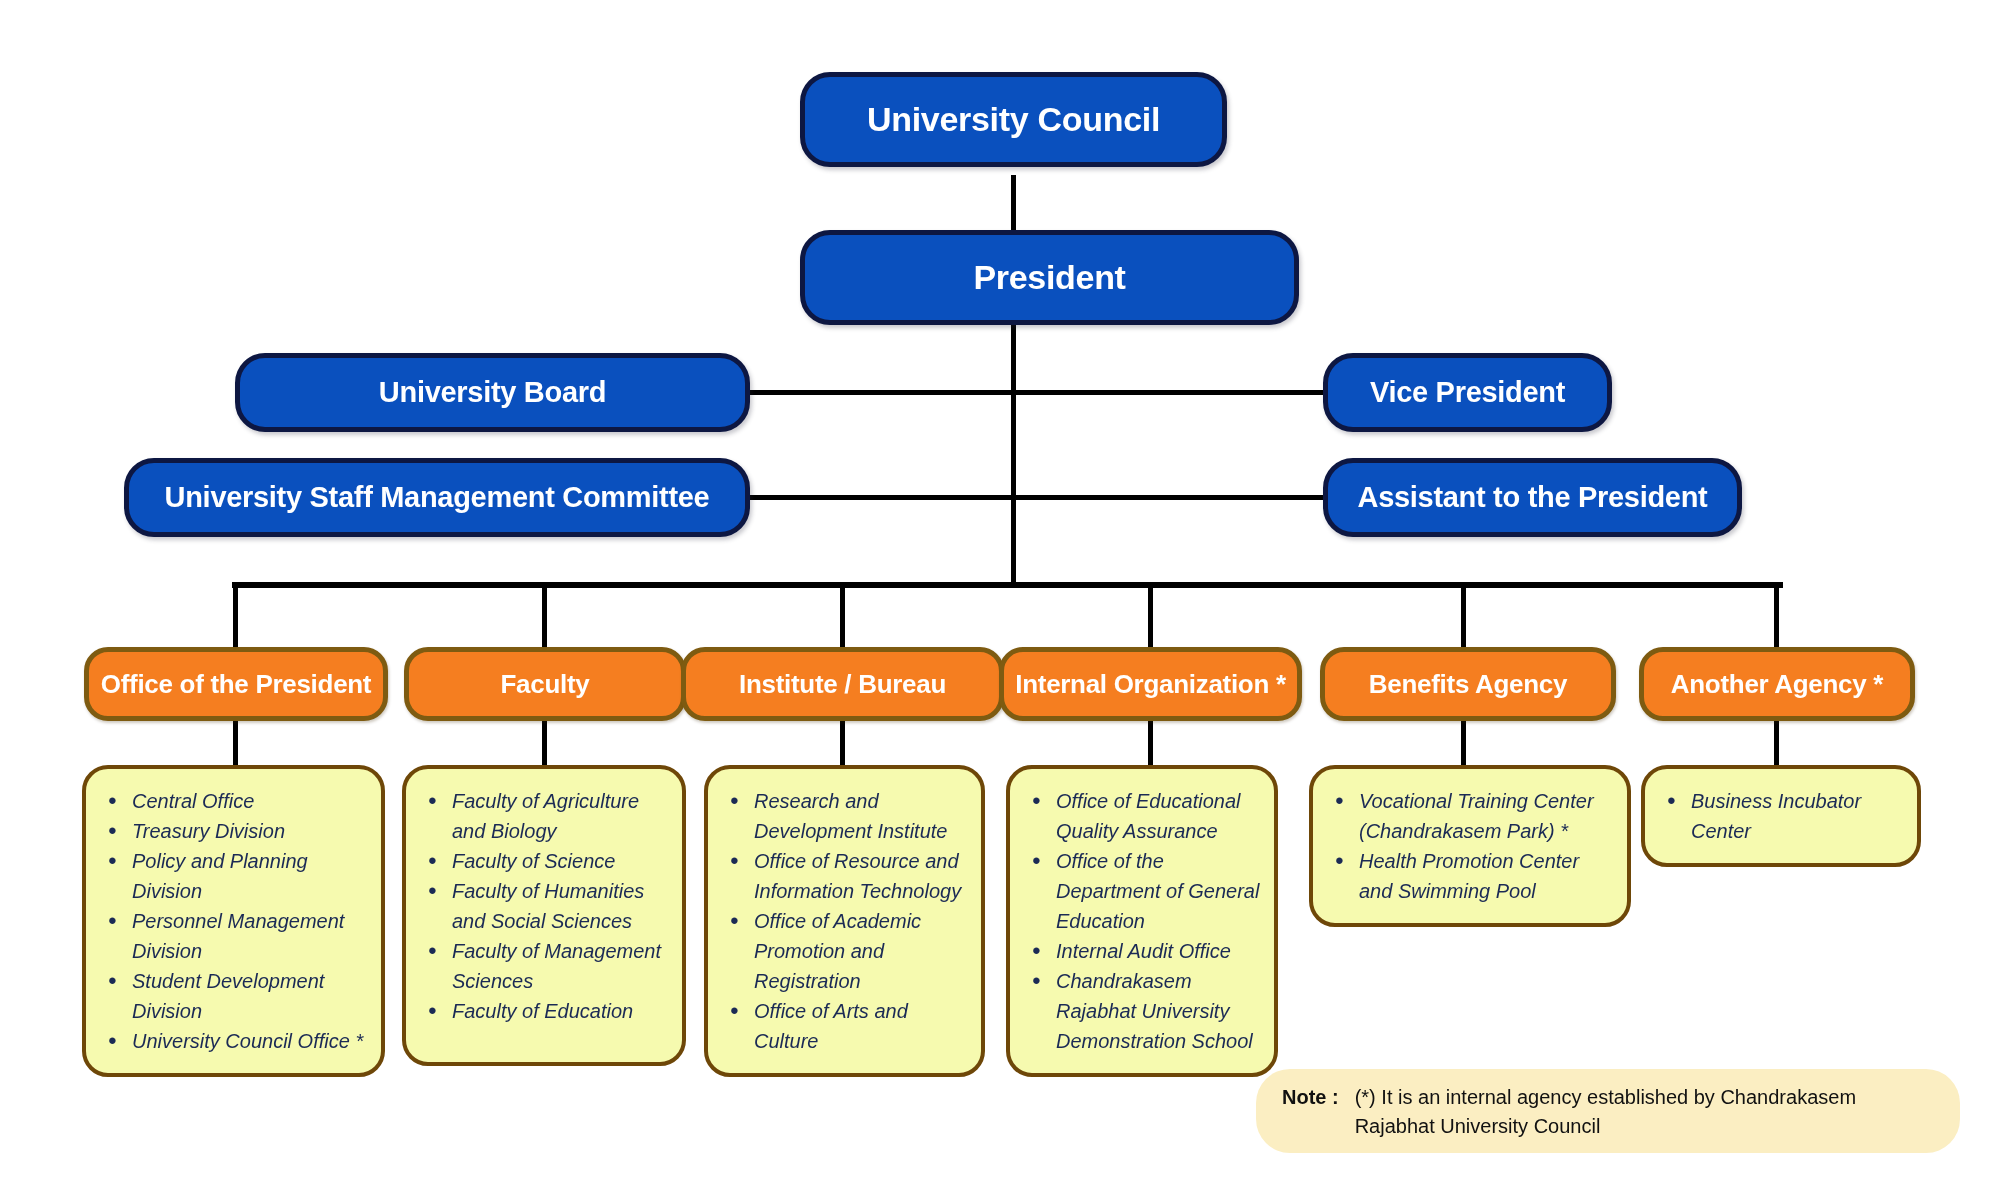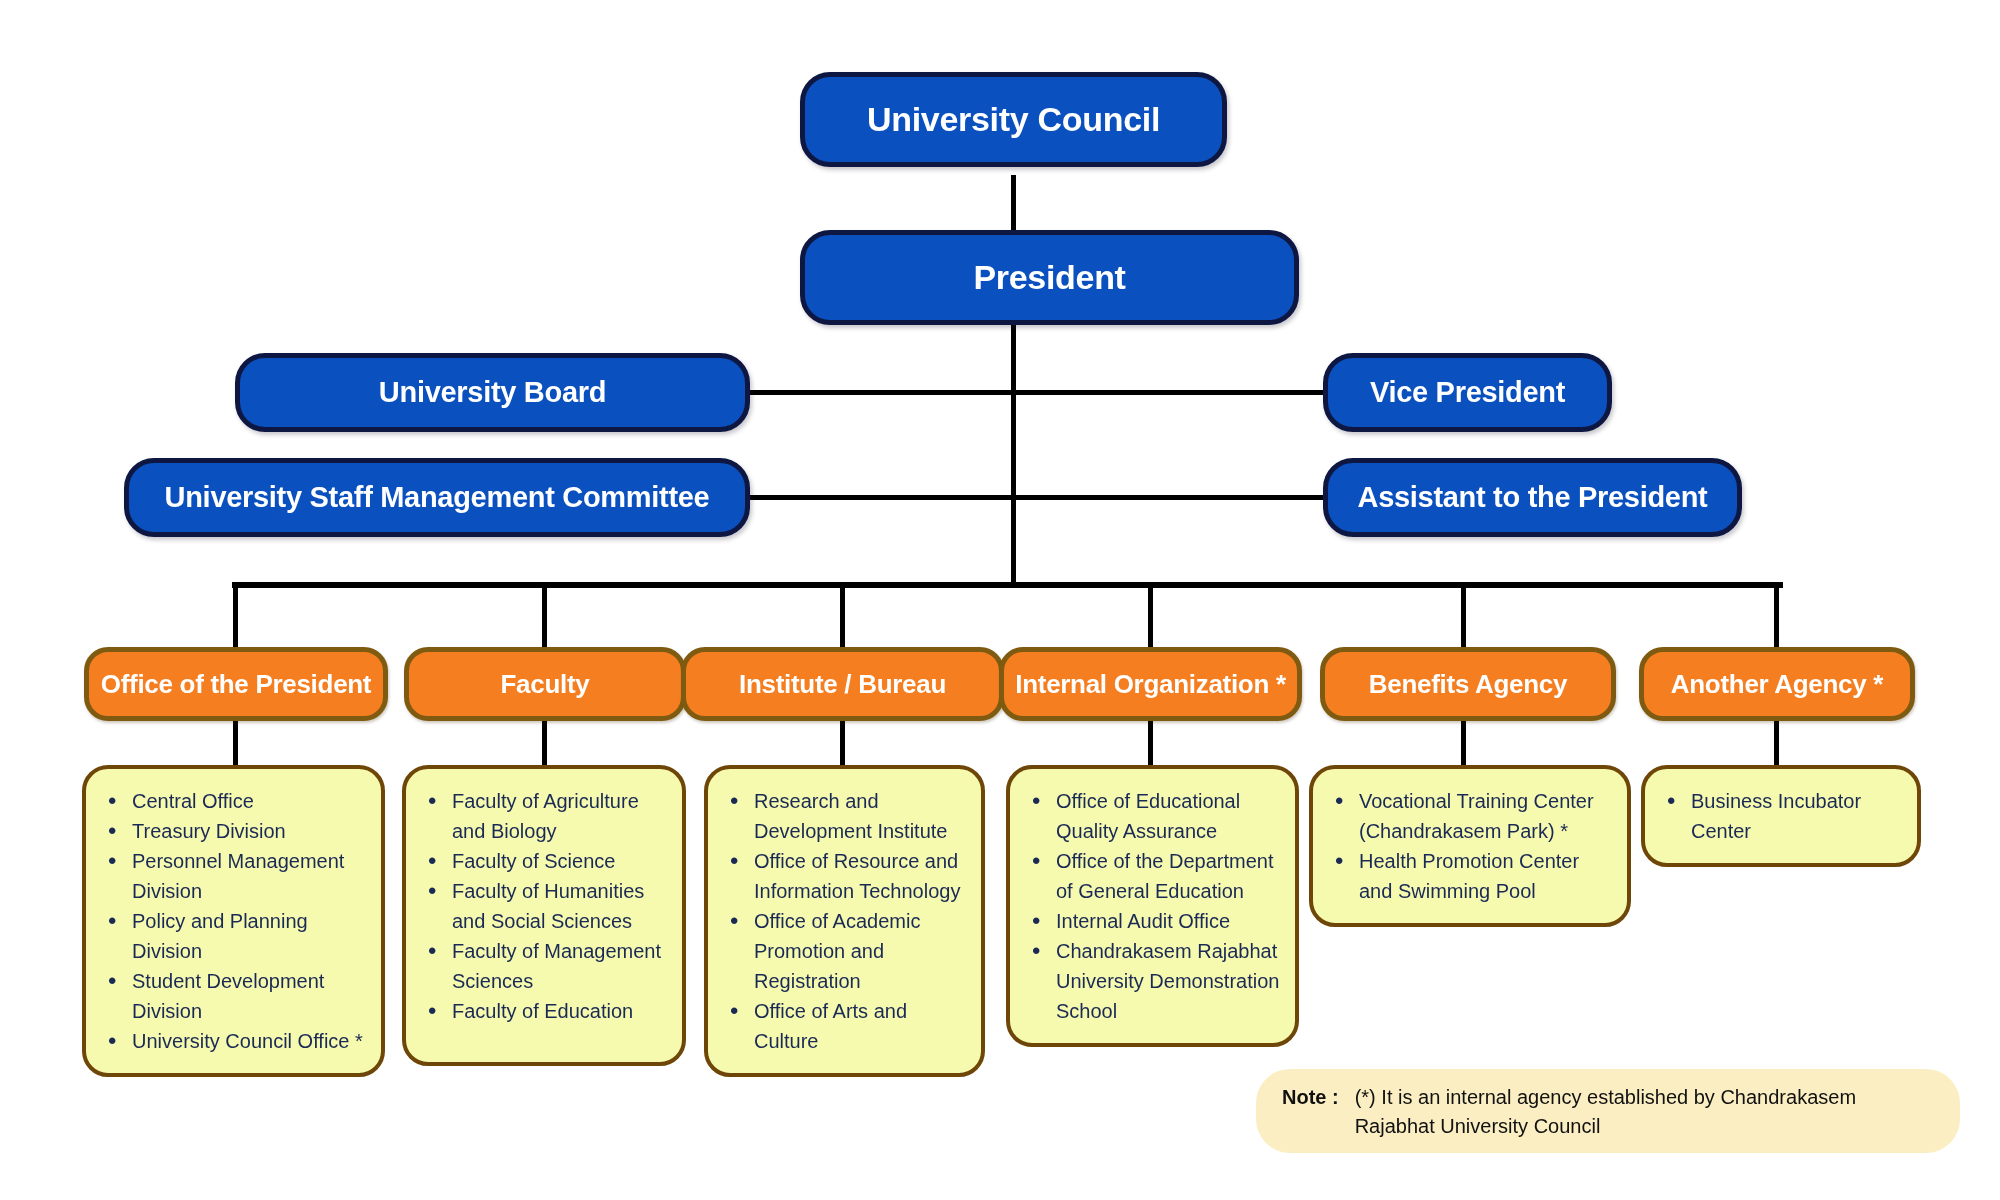--- a/index.html
+++ b/index.html
@@ -45,25 +45,26 @@
   .o-3{left:999px;width:303px;}
   .o-4{left:1320px;width:296px;}
   .o-5{left:1639px;width:276px;}
 
   
   .listbox{
     position:absolute;top:765px;background:var(--list-bg);
     border:4px solid var(--list-border);border-radius:26px;
     color:var(--list-text);font-size:20px;line-height:30px;
     padding:17px 14px 17px 14px;
+    font-style:italic;
   }
   .l-0{left:82px;width:303px;min-height:301px;}
   .l-1{left:402px;width:284px;min-height:301px;}
   .l-2{left:704px;width:281px;min-height:306px;}
-  .l-3{left:1006px;width:293px;min-height:271px;}
+  .l-3{left:1006px;width:272px;min-height:271px;}
   .l-4{left:1309px;width:322px;min-height:148px;}
   .l-5{left:1641px;width:280px;min-height:92px;}
   .listbox ul{list-style:none;}
   .listbox li{position:relative;padding-left:32px;}
   .listbox li::before{
     content:"\2022";position:absolute;left:8px;top:0;
     font-size:24px;color:var(--list-text);
   }
 
   
@@ -136,22 +137,22 @@
       <span>Benefits Agency</span>
     </div>
   <div class="orangebox o-5">
       <span>Another Agency *</span>
     </div>
 
   <div class="listbox l-0">
       <ul>
         <li>Central Office</li>
         <li>Treasury Division</li>
+        <li>Policy and Planning Division</li>
         <li>Personnel Management Division</li>
-        <li>Policy and Planning Division</li>
         <li>Student Development Division</li>
         <li>University Council Office *</li>
       </ul>
     </div>
   <div class="listbox l-1">
       <ul>
         <li>Faculty of Agriculture and Biology</li>
         <li>Faculty of Science</li>
         <li>Faculty of Humanities and Social Sciences</li>
         <li>Faculty of Management Sciences</li>

